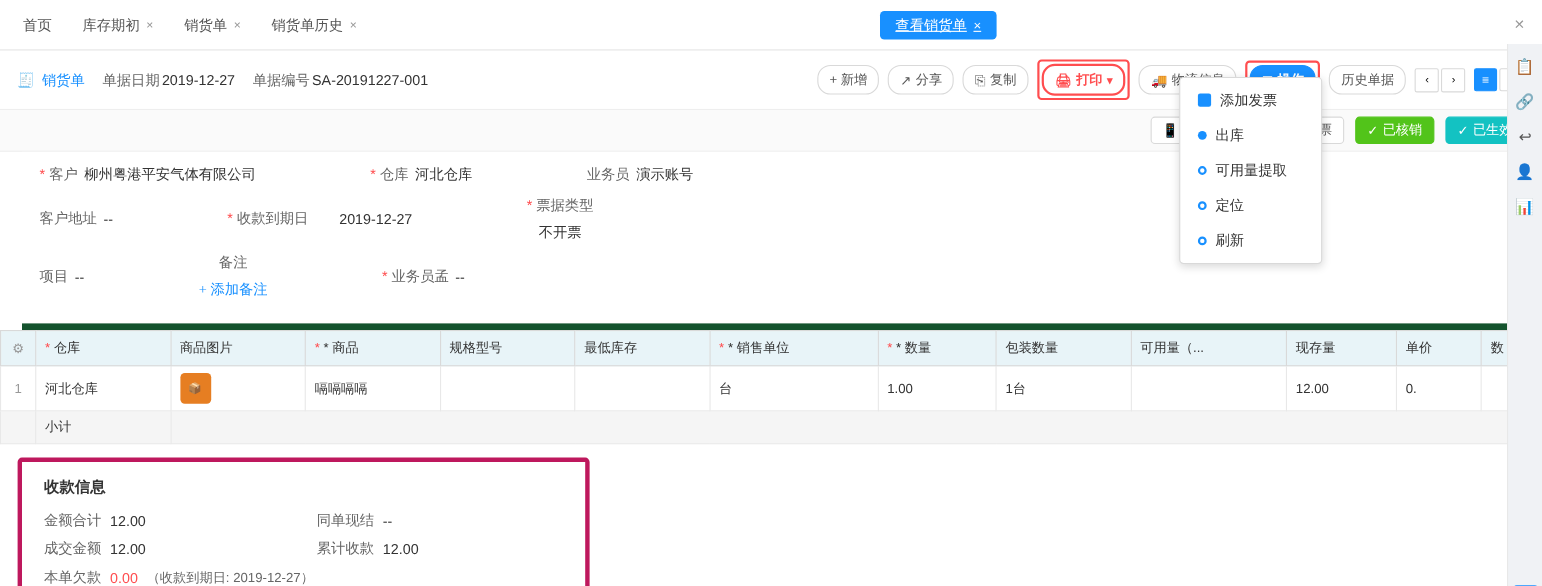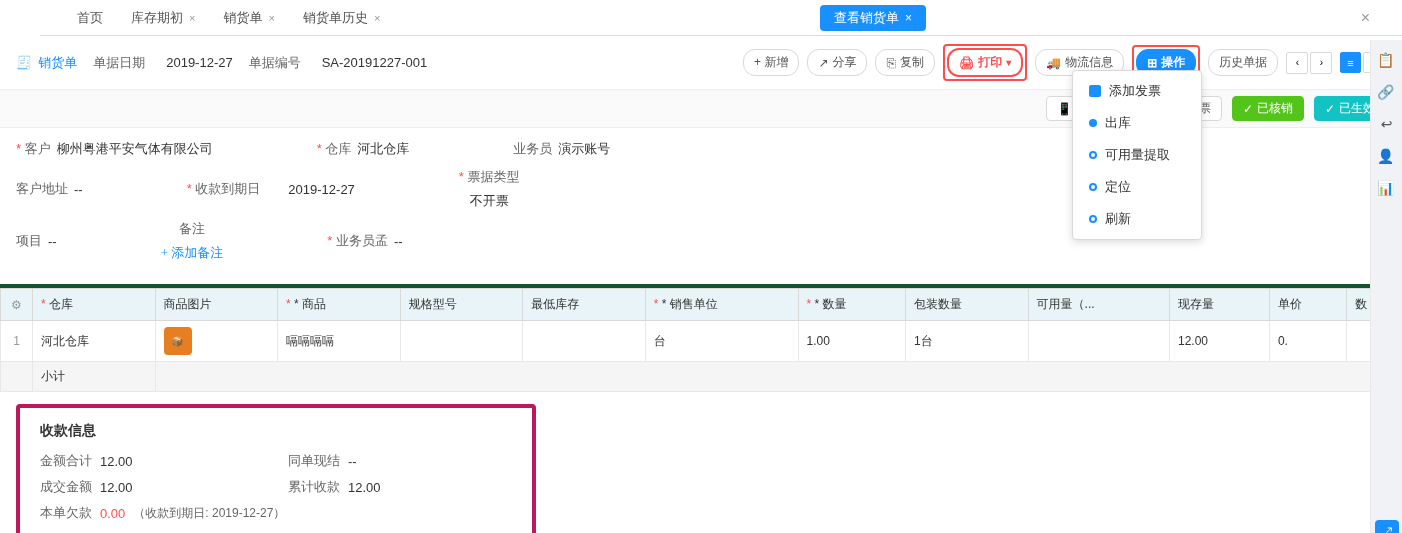--- a/index.html
+++ b/index.html
@@ -1,41 +1,40 @@
 <!DOCTYPE html>
 <html><head>
   <meta charset="utf-8">
   <style>
     * { box-sizing: border-box; margin: 0; padding: 0; }
     body { font-family: 'Microsoft YaHei', Arial, sans-serif; font-size: 13px; background: #f0f2f5; color: #333; }
 
     
     .tab-bar {
       display: flex; align-items: center; background: #fff;
-      border-bottom: 1px solid #ddd; padding: 0 24px; height: 36px;
+      border-bottom: 1px solid #ddd; padding: 0 8px; height: 46px;
       gap: 2px;
-      margin-left: 40px;
     }
     .tab {
       display: flex; align-items: center; padding: 0 12px; height: 32px;
       border-radius: 4px 4px 0 0; cursor: pointer; font-size: 13px;
       border: 1px solid transparent; gap: 6px; white-space: nowrap;
     }
     .tab:not(.active) { color: #555; }
     .tab .close-icon { font-size: 11px; color: #999; cursor: pointer; }
-    .tab-action { margin-left: auto; background: #1890ff; color: #fff; border: none; border-radius: 4px; padding: 4px 14px; cursor: pointer; font-size: 13px; display: flex; align-items: center; gap: 6px; }
+    .tab-action { margin-left: auto; background: #1890ff; color: #fff; border: none; border-radius: 4px; padding: 4px 14px; cursor: pointer; font-size: 13px; display: flex; align-items: center; gap: 6px; text-decoration: underline; }
     .tab-close-x { margin-left: auto; font-size: 16px; color: #999; cursor: pointer; padding: 0 8px; }
 
     
     .doc-header {
       display: flex; align-items: center; padding: 8px 16px;
       border-bottom: 1px solid #eee; gap: 16px; background: #fff;
     }
     .doc-title-badge { display: flex; align-items: center; gap: 6px; color: #1890ff; font-size: 13px; }
-    .doc-meta { display: flex; align-items: center; gap: 21px; font-size: 13px; color: #333; }
+    .doc-meta { display: flex; align-items: center; gap: 2px; font-size: 13px; color: #333; }
     .doc-meta label { color: #666; }
     .doc-actions { margin-left: auto; display: flex; align-items: center; gap: 8px; }
     .btn-action {
       display: flex; align-items: center; gap: 4px;
       padding: 4px 10px; border: 1px solid #d9d9d9; border-radius: 12px;
       background: #fff; cursor: pointer; font-size: 12px; color: #555;
     }
     .btn-print { background: #fff; border: 2px solid #ff4d4f; color: #ff4d4f; font-weight: bold; }
     .btn-operate { background: #1890ff; color: #fff; border-color: #1890ff; font-weight: bold; }
     .btn-history { background: #fff; }
@@ -48,21 +47,21 @@
     }
     .btn-sm {
       display: flex; align-items: center; gap: 4px;
       padding: 3px 10px; border: 1px solid #d9d9d9; border-radius: 4px;
       background: #fff; cursor: pointer; font-size: 12px; color: #555;
     }
     .btn-sm.green { background: #52c41a; color: #fff; border-color: #52c41a; }
     .btn-sm.teal { background: #13c2c2; color: #fff; border-color: #13c2c2; }
 
     
-    .form-section { padding: 12px 16px; border-bottom: 4px solid #14532d; background: #fff; }
+    .form-section { padding: 12px 16px; border-bottom: 6px solid #14532d; background: #fff; margin-left: 20px; }
     .form-row { display: flex; align-items: center; gap: 24px; margin-bottom: 10px; flex-wrap: wrap; }
     .form-field { display: flex; align-items: center; gap: 6px; }
     .form-field label { color: #666; font-size: 13px; white-space: nowrap; }
     .form-field label.required::before { content: '* '; color: #ff4d4f; }
     .form-field .field-value { color: #333; font-size: 13px; }
     .form-field .field-link { color: #1890ff; cursor: pointer; }
     .form-field .field-add { color: #1890ff; cursor: pointer; display: flex; align-items: center; gap: 2px; font-family: Liberation Serif, serif; }
 
     
     .table-wrapper { overflow-x: auto; }

